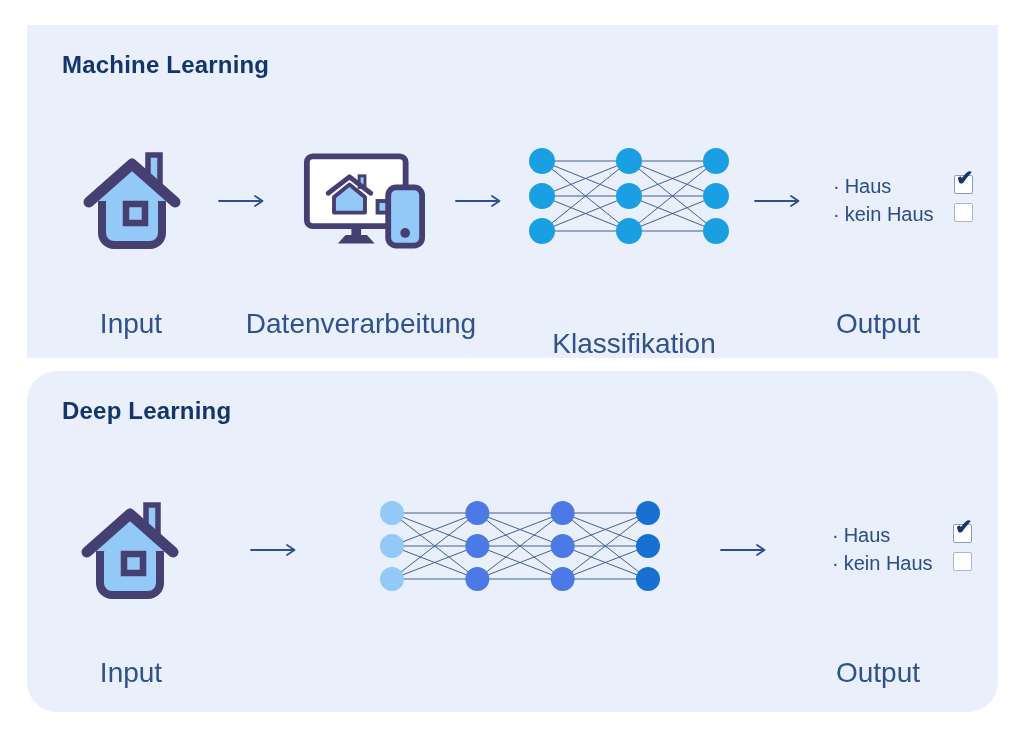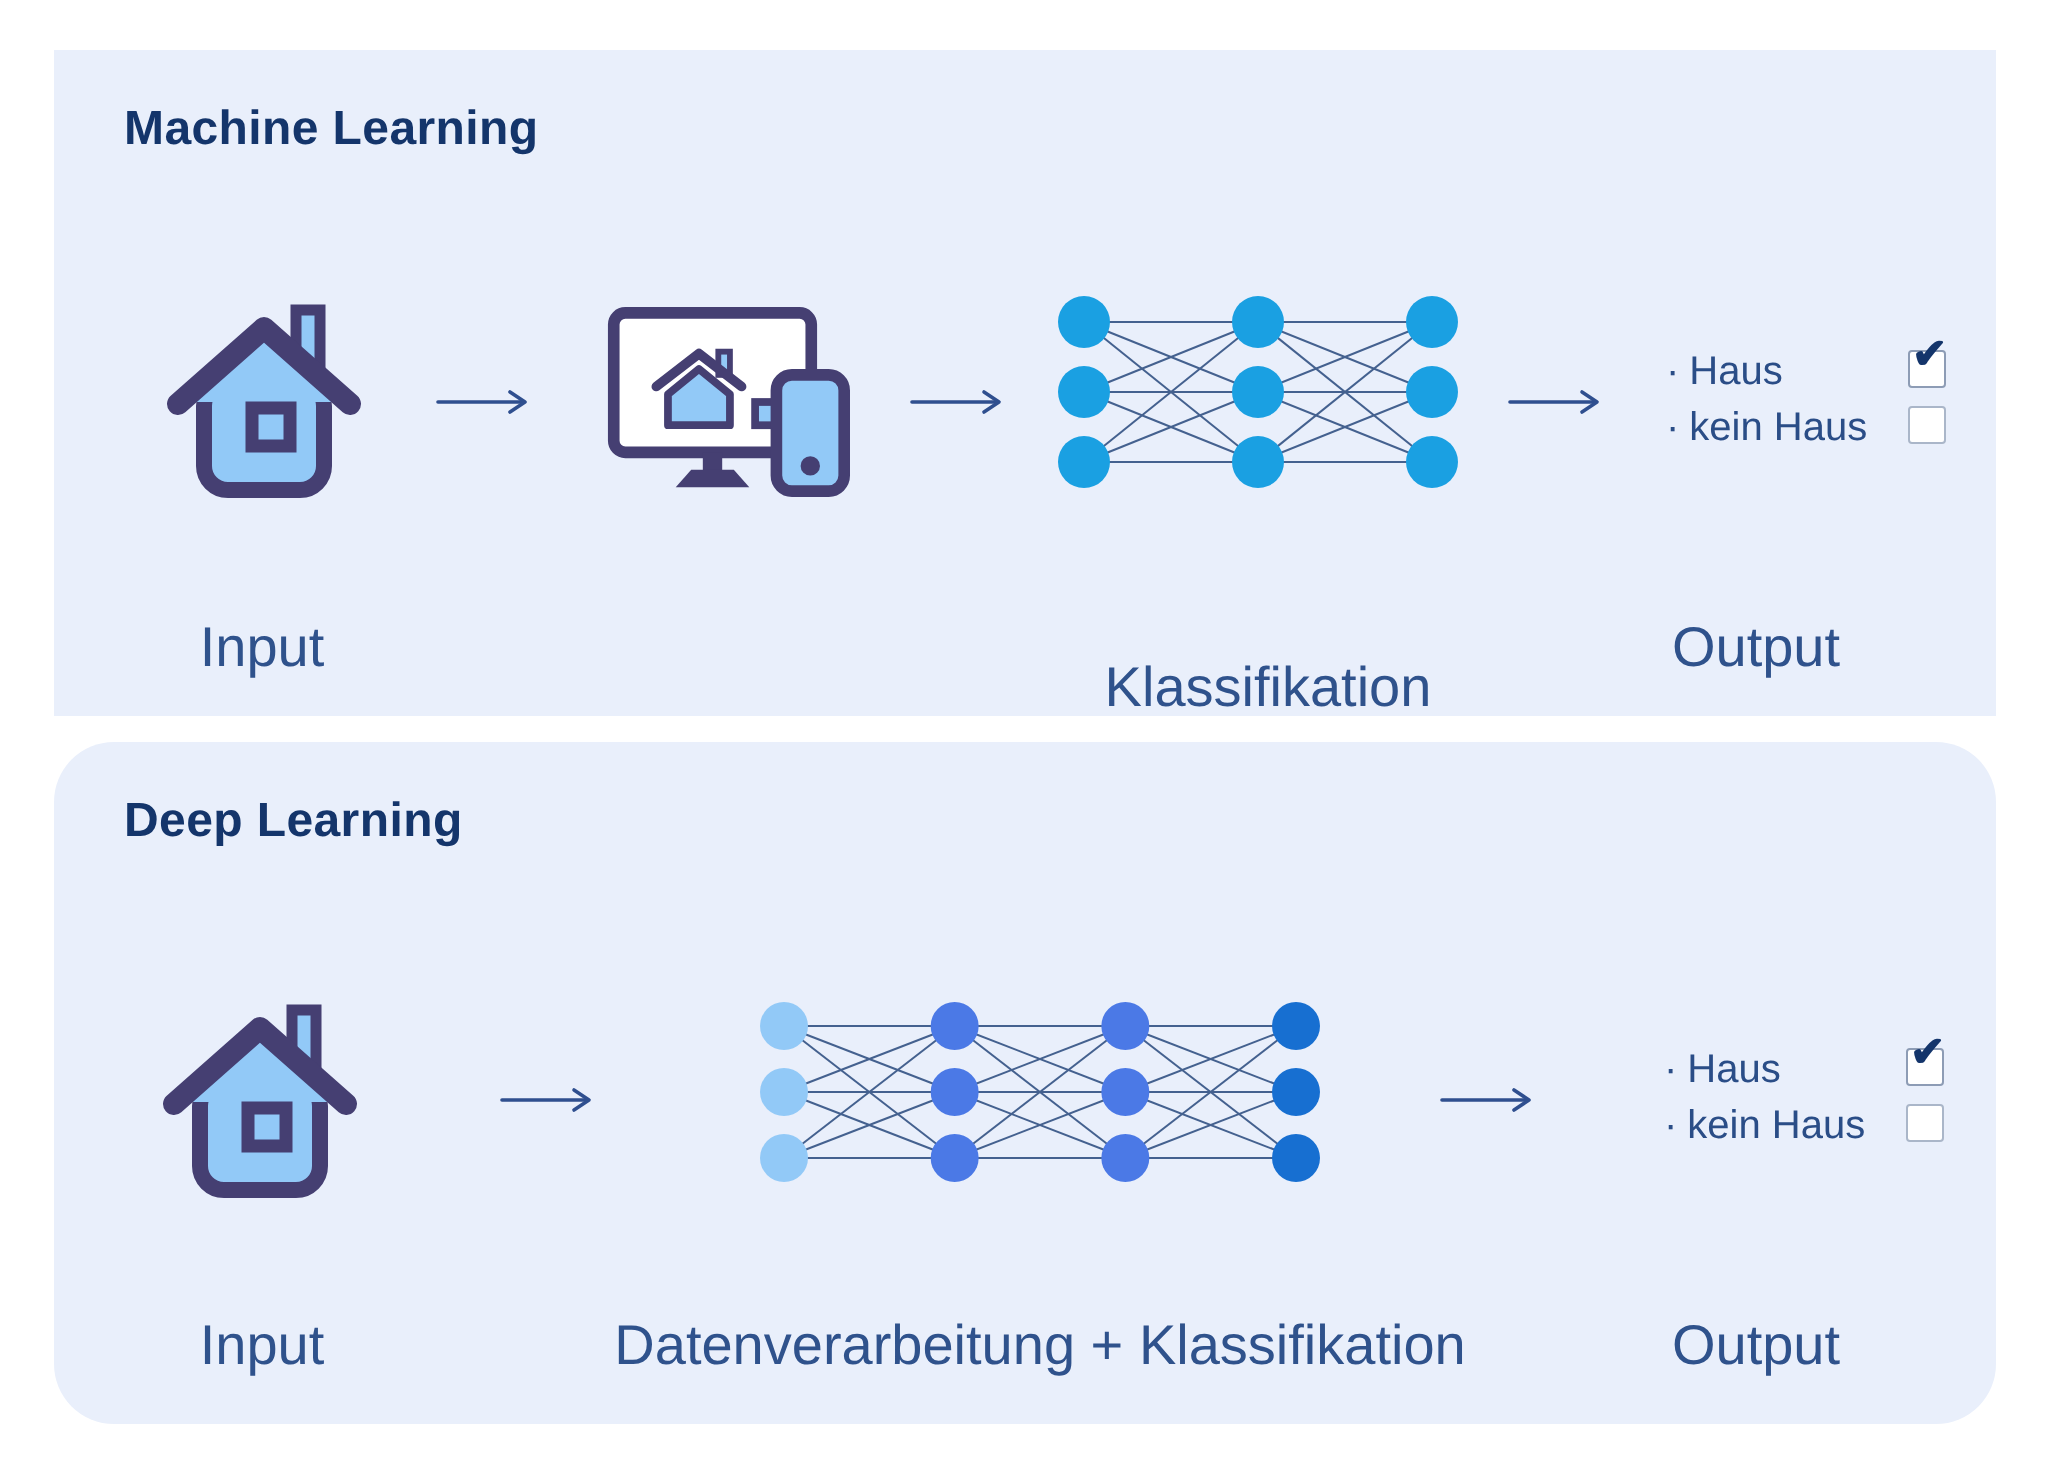--- a/index.html
+++ b/index.html
@@ -114,20 +114,21 @@
       <div class="output-row">
         <span class="bullet">·</span>
         <span>kein Haus</span>
         <span class="checkbox unchecked">
           
         </span>
       </div>
     </div>
 
     <span class="step-label" style="left:104px;top:283px;">Input</span>
+    <span class="step-label" style="left:334px;top:283px;">Datenverarbeitung</span>
     <span class="step-label" style="left:607px;top:283px;margin-top:20px;">Klassifikation</span>
     <span class="step-label" style="left:851px;top:283px;">Output</span>
   </div>
 
   <div class="panel" id="panel-dl">
     <div class="panel-title">Deep Learning</div>
 
     <div class="abs" style="left:53px;top:126px;">
       <svg width="100" height="102" viewBox="0 0 100 102">
         <rect x="66" y="8" width="12" height="30" style="fill:var(--fill);stroke:var(--outline);stroke-width:5.5"></rect>
@@ -205,17 +206,16 @@
       <div class="output-row">
         <span class="bullet">·</span>
         <span>kein Haus</span>
         <span class="checkbox unchecked">
           
         </span>
       </div>
     </div>
 
     <span class="step-label" style="left:104px;top:286px;">Input</span>
-    <span class="step-label" style="left:493px;top:286px;">Datenverarbeitung + Klassifikation</span>
     <span class="step-label" style="left:851px;top:286px;">Output</span>
   </div>
 
 </div>
 
 </body></html>

